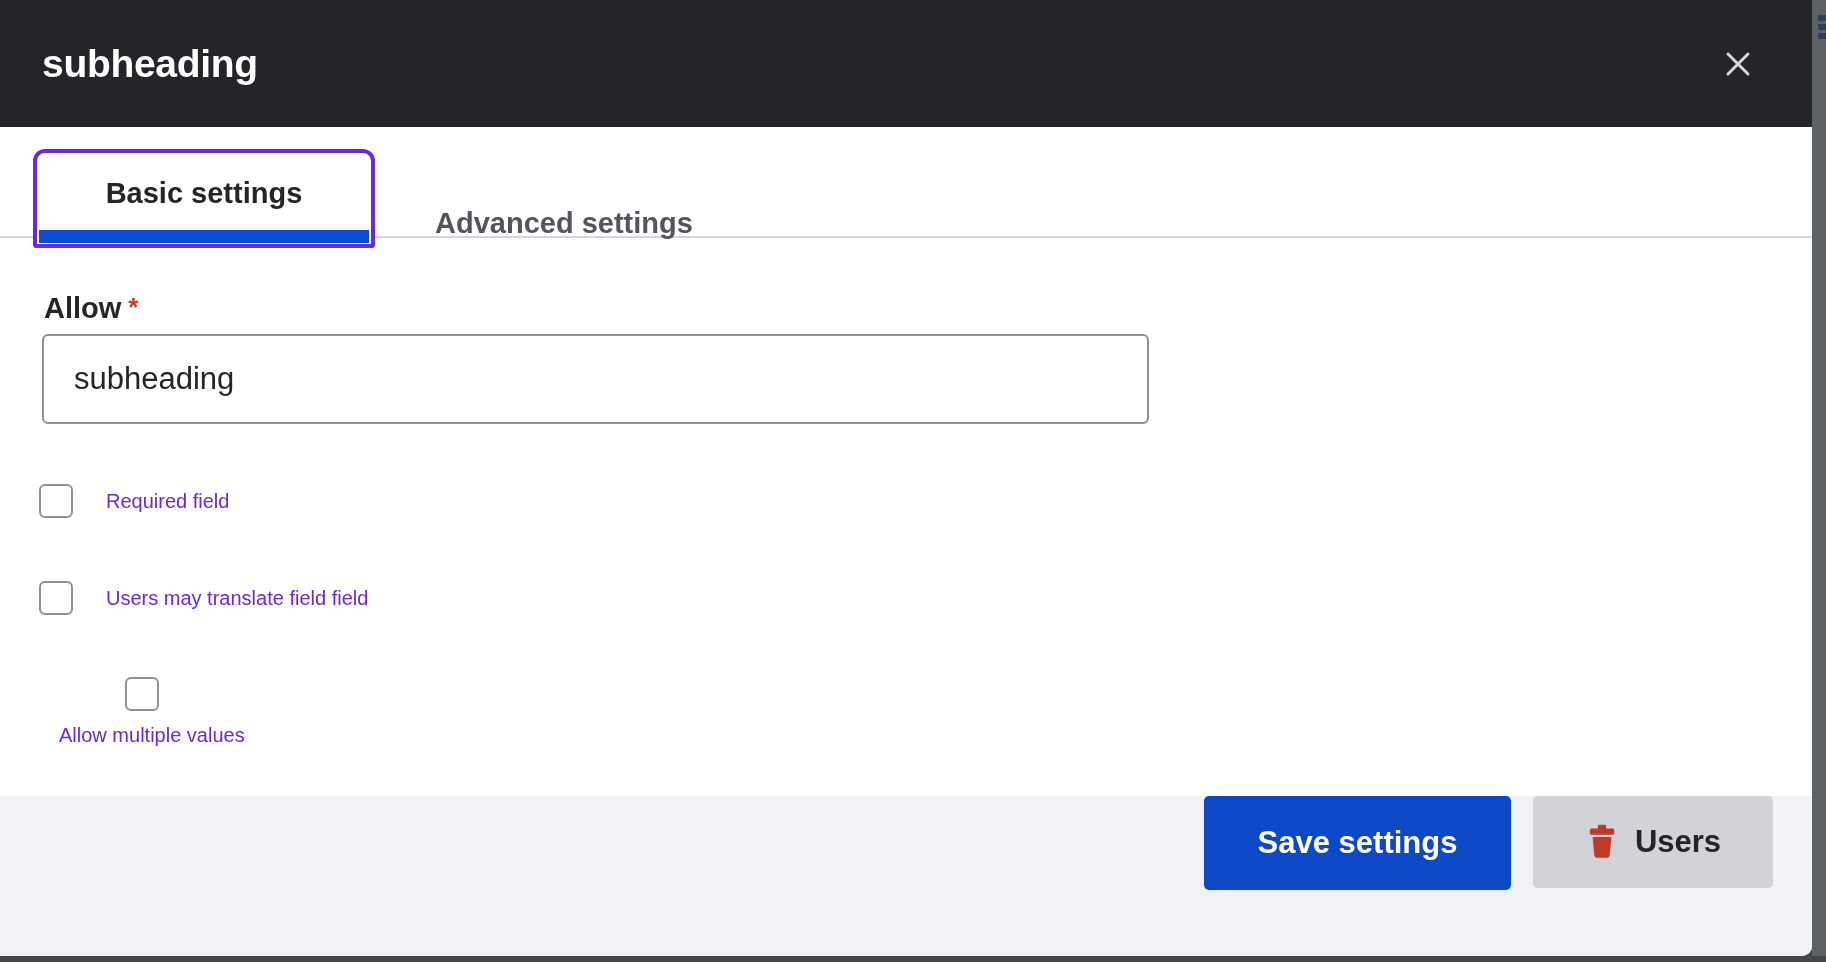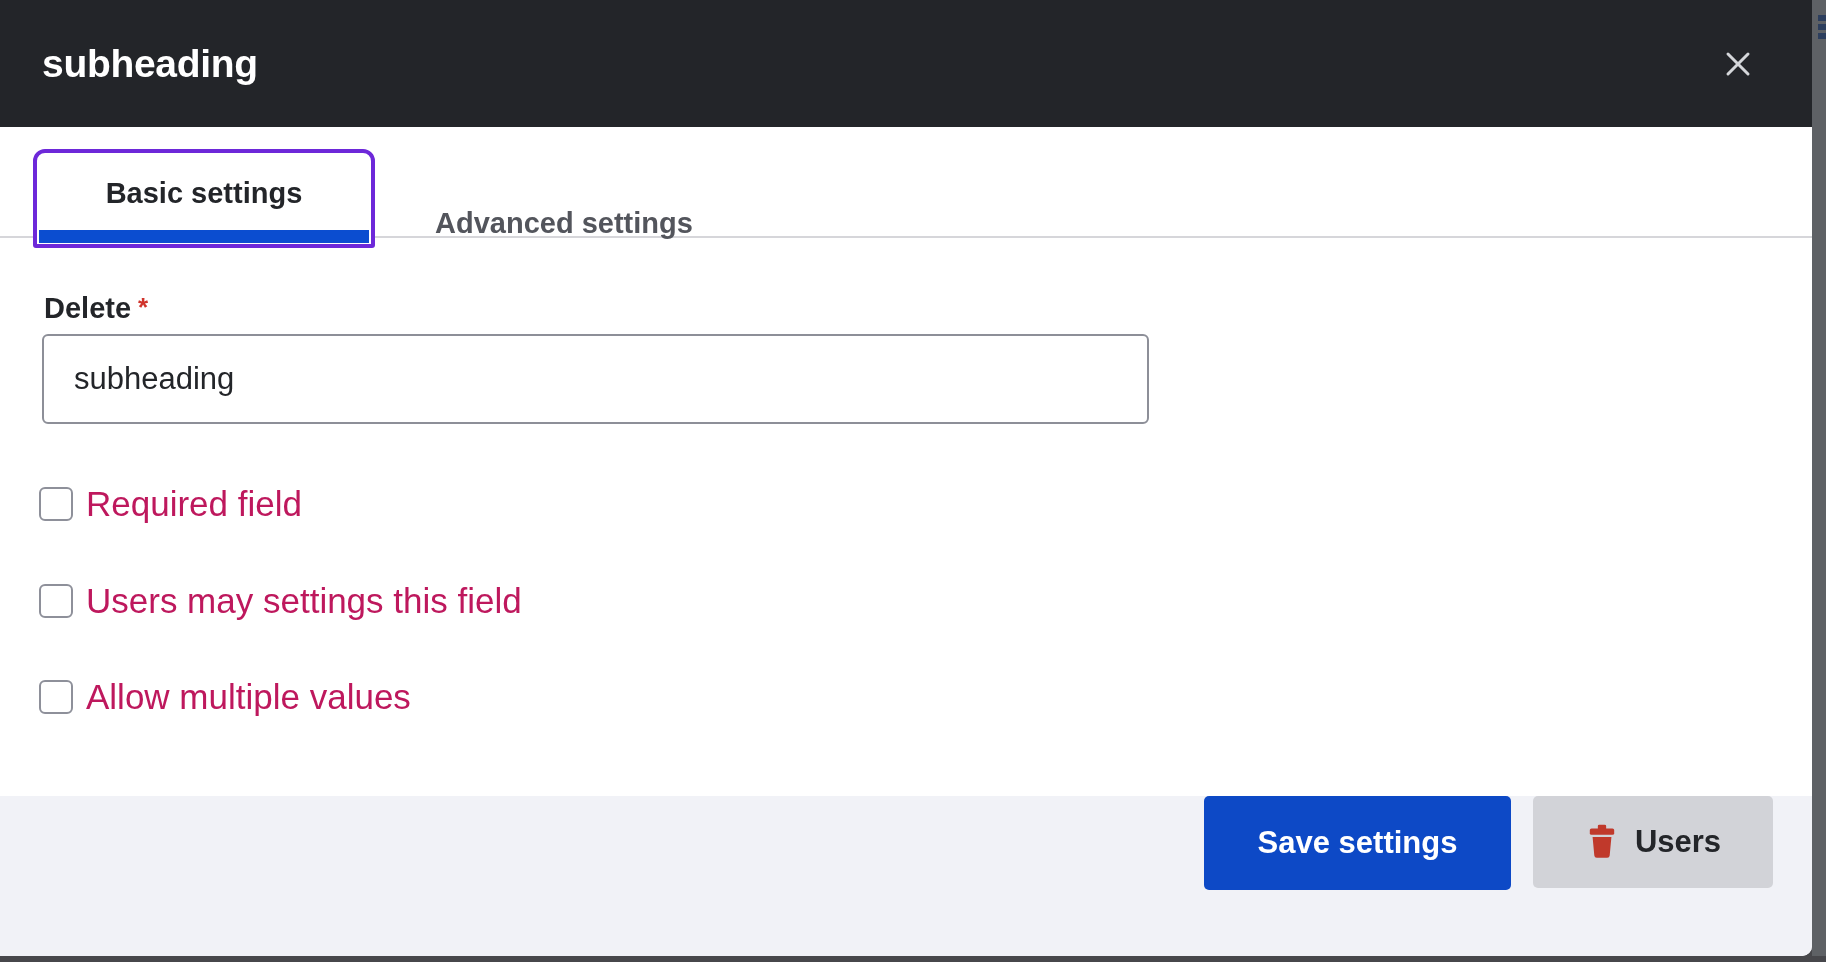--- a/index.html
+++ b/index.html
@@ -94,27 +94,27 @@
     font-family:"Liberation Sans", sans-serif;
     background:#ffffff;
   }
 
   .checkbox-row {
     position:absolute; left:39px;
     display:flex; align-items:center; gap:13px; cursor:pointer;
   }
   .checkbox-row.c1 { top:484px; }
   .checkbox-row.c2 { top:581px; }
-  .checkbox-row.c3 { top:677px; }
+  .checkbox-row.c3 { top:677px;flex-direction:column; }
   .checkbox-box {
     appearance:none; -webkit-appearance:none;
     width:34px; height:34px; border:2px solid #8e909a; border-radius:6px;
     background:#ffffff; cursor:pointer; flex:0 0 auto;
   }
-  .checkbox-label { font-size:35px; color:#be185d; }
+  .checkbox-label { font-size:20px; color:#6d28d9;margin-left:20px; }
 
   
   .modal-footer {
     position:absolute; left:0; top:796px; width:100%; height:180px;
     background:#f1f2f7;
     display:flex; align-items:flex-start; justify-content:flex-end;
     gap:22px; padding-right:39px;
   }
   .save-button {
     width:307px; height:94px;
@@ -157,33 +157,33 @@
 
   <div class="tab-line"></div>
   <div class="tab-active">
     <span class="tab-label">Basic settings</span>
   </div>
   <button class="tab-inactive">
     <span class="tab-label">Advanced settings</span>
   </button>
 
   <div class="field-label-row">
-    <span class="field-label">Delete</span>
+    <span class="field-label">Allow</span>
     <span class="required-asterisk">*</span>
   </div>
   <input class="label-input" type="text" value="subheading" style="">
 
   <label class="checkbox-row c1">
     <input type="checkbox" class="checkbox-box" style="">
     <span class="checkbox-label">Required field</span>
   </label>
 
   <label class="checkbox-row c2">
     <input type="checkbox" class="checkbox-box" style="">
-    <span class="checkbox-label">Users may settings this field</span>
+    <span class="checkbox-label">Users may translate field field</span>
   </label>
 
   <label class="checkbox-row c3">
     <input type="checkbox" class="checkbox-box" style="">
     <span class="checkbox-label">Allow multiple values</span>
   </label>
 
   <div class="modal-footer">
     <button class="save-button">Save settings</button>
     <button class="delete-button">

